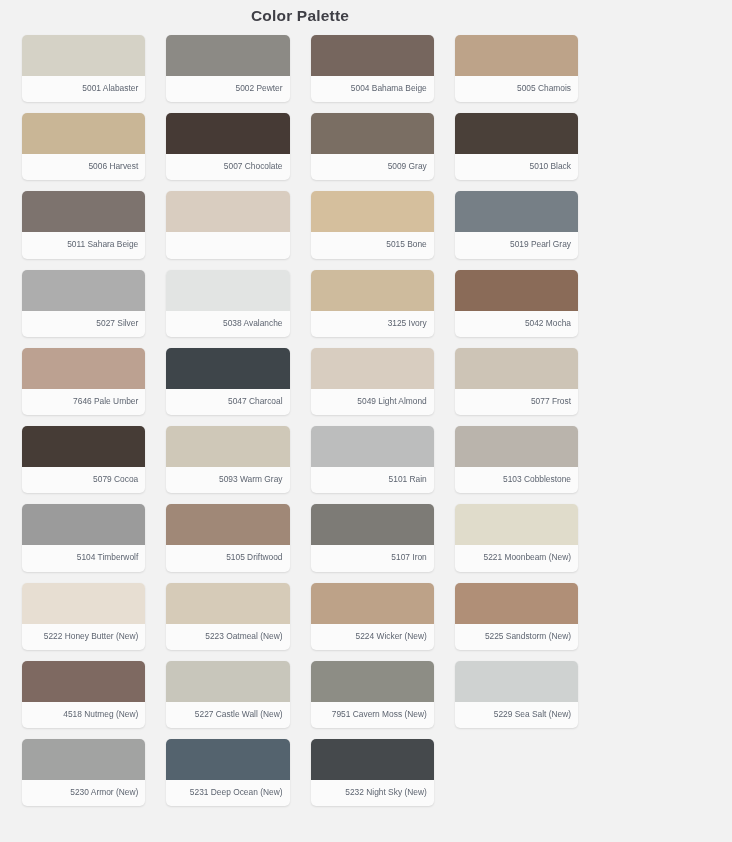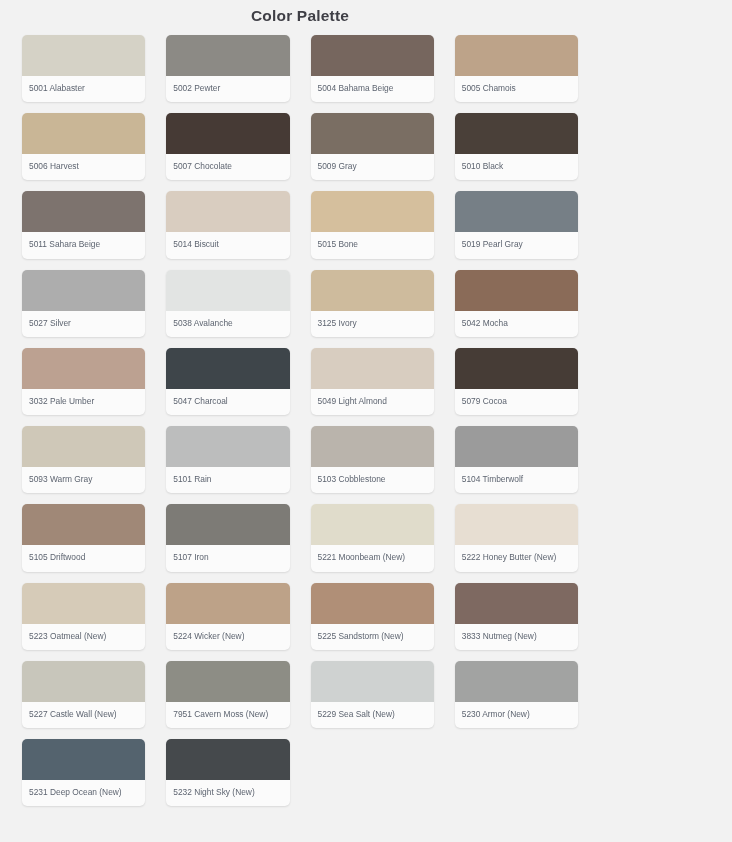--- a/index.html
+++ b/index.html
@@ -37,20 +37,21 @@
     row-gap: 11px;
     padding: 0 22px 12px 22px;
   }
   .color-card {
     background: #fbfbfb;
     border-radius: 5px;
     box-shadow: 0 1px 2px rgba(0,0,0,0.10), 0 0 1px rgba(0,0,0,0.06);
     overflow: hidden;
     display: flex;
     flex-direction: column;
+    text-align: right;
   }
   .swatch {
     height: 41px;
     width: 100%;
     display: block;
   }
   .swatch-label {
     font-size: 8.4px;
     color: #5d6470;
     padding: 8px 7px 9px 7px;
@@ -100,21 +101,20 @@
       <div class="color-card">
         <div class="swatch" style="background-color: rgb(74, 64, 57);"></div>
         <div class="swatch-label">5010 Black</div>
       </div>
       <div class="color-card">
         <div class="swatch" style="background-color: rgb(125, 115, 110);"></div>
         <div class="swatch-label">5011 Sahara Beige</div>
       </div>
       <div class="color-card">
         <div class="swatch" style="background-color: rgb(217, 205, 192);"></div>
-        <div class="swatch-label">5014 Biscuit</div>
       </div>
       <div class="color-card">
         <div class="swatch" style="background-color: rgb(213, 191, 157);"></div>
         <div class="swatch-label">5015 Bone</div>
       </div>
       <div class="color-card">
         <div class="swatch" style="background-color: rgb(118, 127, 134);"></div>
         <div class="swatch-label">5019 Pearl Gray</div>
       </div>
       <div class="color-card">
@@ -128,31 +128,35 @@
       <div class="color-card">
         <div class="swatch" style="background-color: rgb(206, 187, 157);"></div>
         <div class="swatch-label">3125 Ivory</div>
       </div>
       <div class="color-card">
         <div class="swatch" style="background-color: rgb(138, 107, 88);"></div>
         <div class="swatch-label">5042 Mocha</div>
       </div>
       <div class="color-card">
         <div class="swatch" style="background-color: rgb(188, 161, 145);"></div>
-        <div class="swatch-label">3032 Pale Umber</div>
+        <div class="swatch-label">7646 Pale Umber</div>
       </div>
       <div class="color-card">
         <div class="swatch" style="background-color: rgb(62, 69, 74);"></div>
         <div class="swatch-label">5047 Charcoal</div>
       </div>
       <div class="color-card">
         <div class="swatch" style="background-color: rgb(216, 205, 192);"></div>
         <div class="swatch-label">5049 Light Almond</div>
       </div>
       <div class="color-card">
+        <div class="swatch" style="background-color: rgb(205, 196, 182);"></div>
+        <div class="swatch-label">5077 Frost</div>
+      </div>
+      <div class="color-card">
         <div class="swatch" style="background-color: rgb(70, 60, 54);"></div>
         <div class="swatch-label">5079 Cocoa</div>
       </div>
       <div class="color-card">
         <div class="swatch" style="background-color: rgb(207, 200, 184);"></div>
         <div class="swatch-label">5093 Warm Gray</div>
       </div>
       <div class="color-card">
         <div class="swatch" style="background-color: rgb(188, 189, 189);"></div>
         <div class="swatch-label">5101 Rain</div>
@@ -188,21 +192,21 @@
       <div class="color-card">
         <div class="swatch" style="background-color: rgb(189, 162, 136);"></div>
         <div class="swatch-label">5224 Wicker (New)</div>
       </div>
       <div class="color-card">
         <div class="swatch" style="background-color: rgb(176, 143, 119);"></div>
         <div class="swatch-label">5225 Sandstorm (New)</div>
       </div>
       <div class="color-card">
         <div class="swatch" style="background-color: rgb(126, 105, 97);"></div>
-        <div class="swatch-label">3833 Nutmeg (New)</div>
+        <div class="swatch-label">4518 Nutmeg (New)</div>
       </div>
       <div class="color-card">
         <div class="swatch" style="background-color: rgb(200, 198, 187);"></div>
         <div class="swatch-label">5227 Castle Wall (New)</div>
       </div>
       <div class="color-card">
         <div class="swatch" style="background-color: rgb(141, 141, 133);"></div>
         <div class="swatch-label">7951 Cavern Moss (New)</div>
       </div>
       <div class="color-card">

